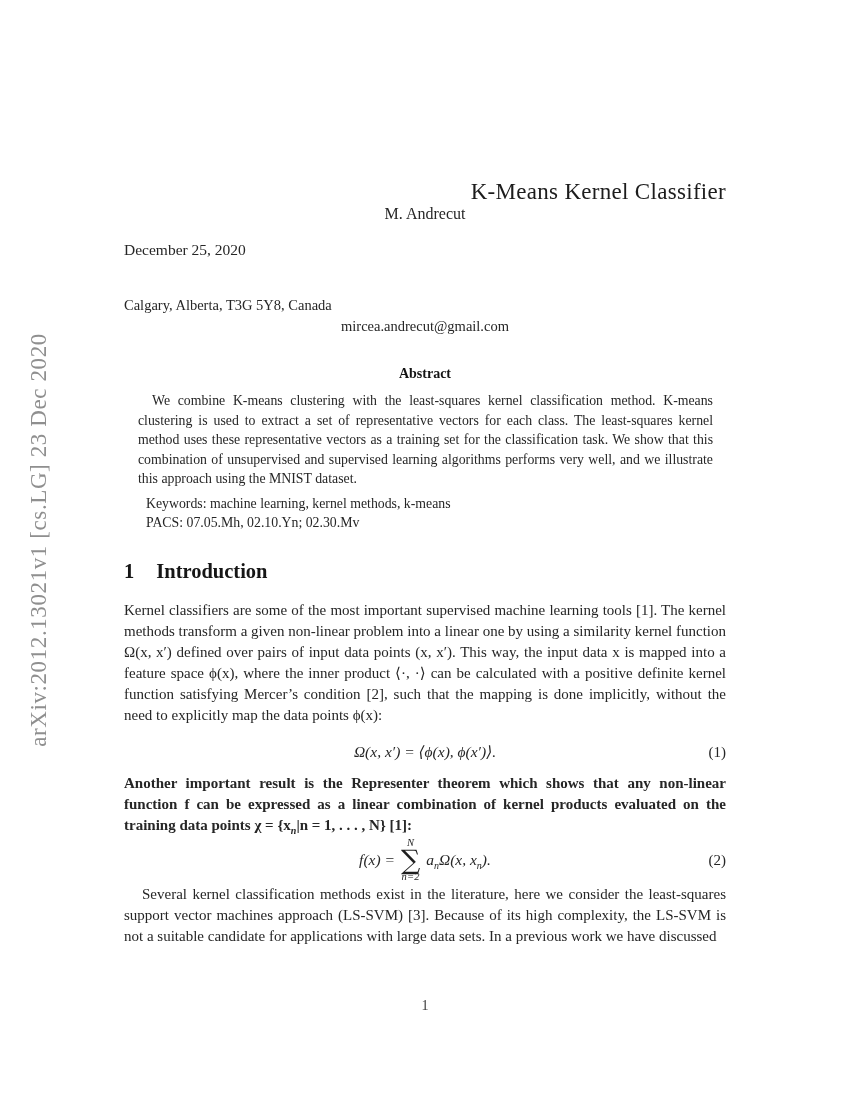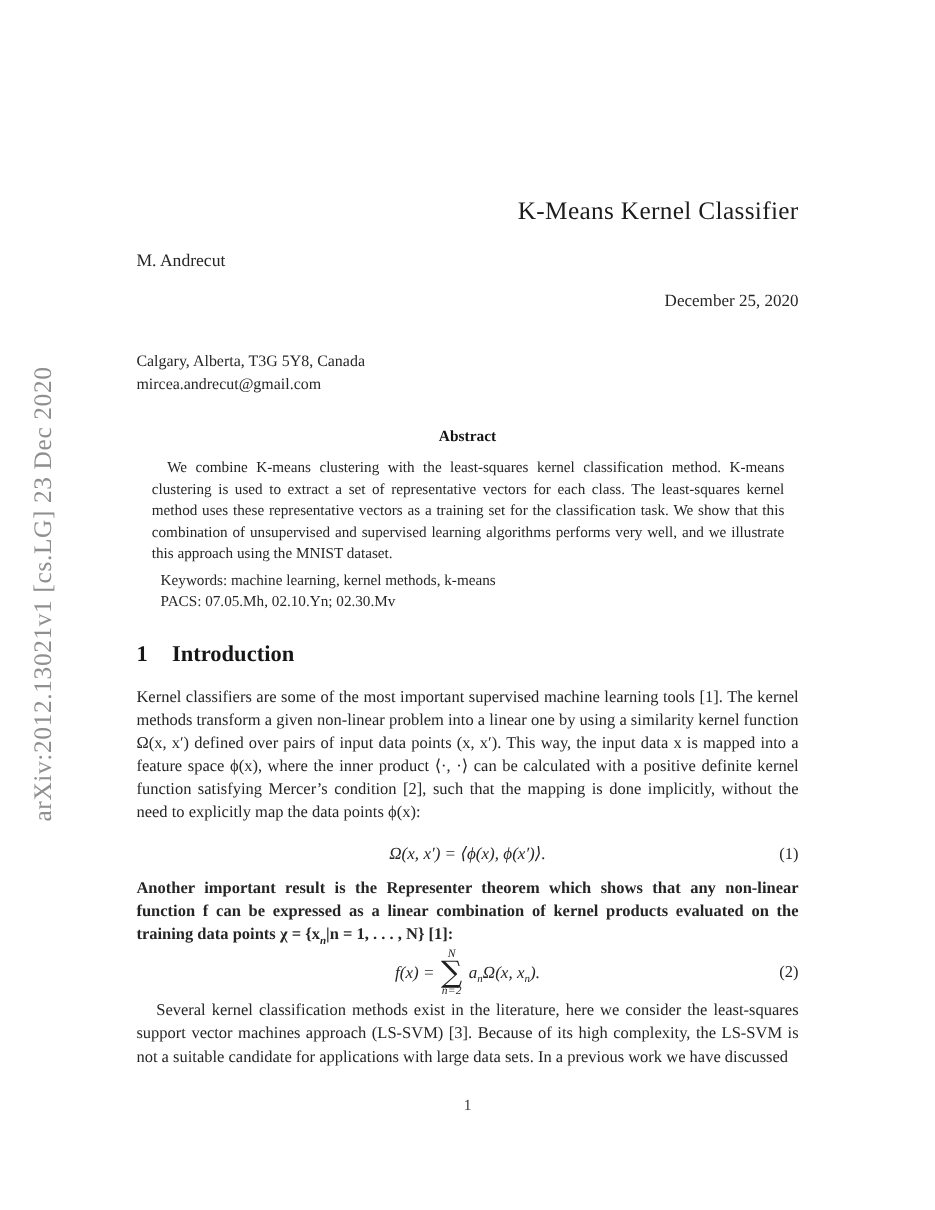--- a/index.html
+++ b/index.html
@@ -34,35 +34,35 @@
   }
   .title {
     margin: 179px 0 0 0;
     text-align: right;
     font-size: 23px;
     font-weight: normal;
     letter-spacing: 0.3px;
     color: #1c1c1c;
   }
   .author {
-    margin-top: 24px;
-    text-align: left;
+    text-align: center;
     font-size: 16px;
   }
   .date {
     margin-top: 18px;
-    text-align: right;
+    text-align: left;
     font-size: 15.5px;
   }
   .address {
     margin-top: 38px;
     font-size: 14.5px;
   }
   .email {
     margin-top: 4px;
+    text-align: center;
     font-size: 14.5px;
   }
   .abstract-heading {
     margin-top: 31px;
     text-align: center;
     font-size: 14px;
     font-weight: bold;
     color: #141414;
   }
   .abstract-body {

